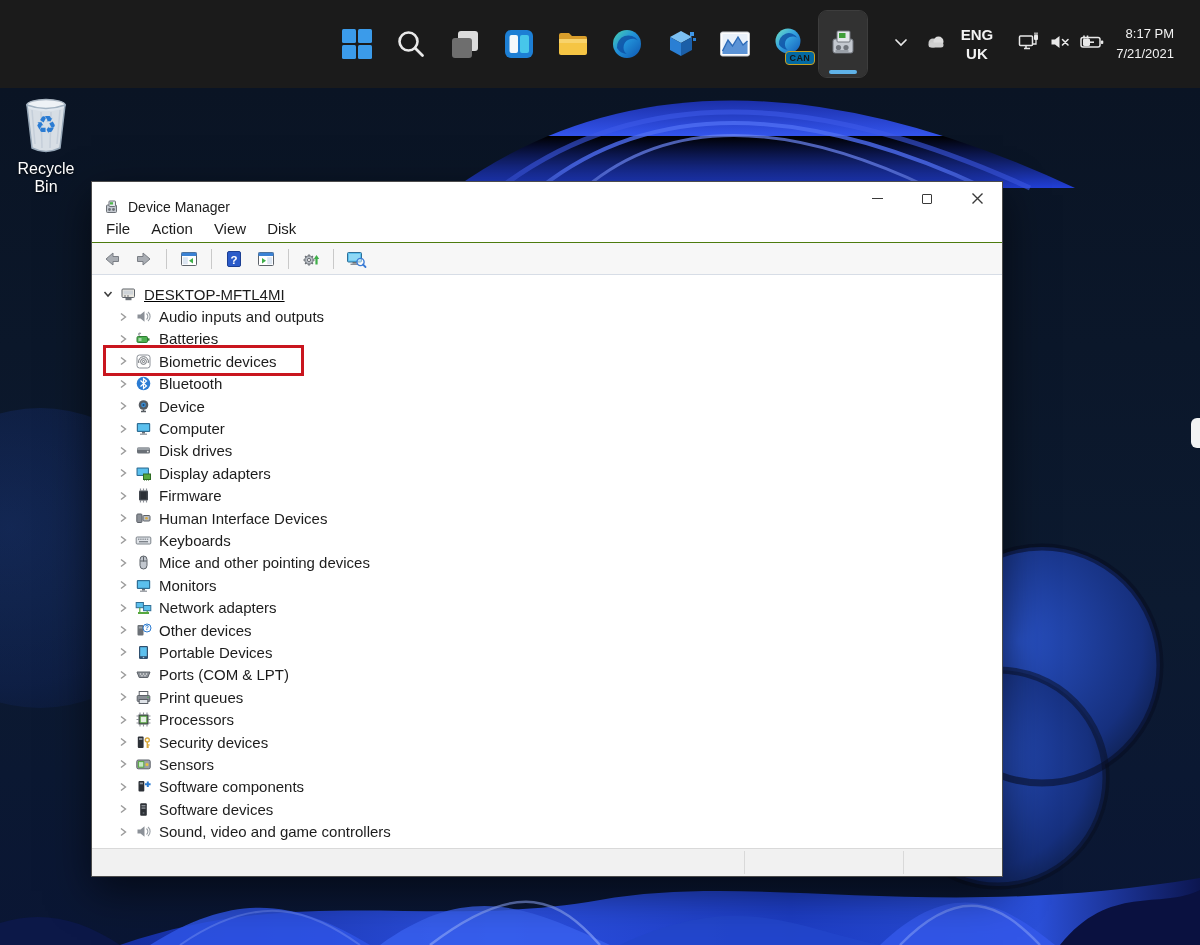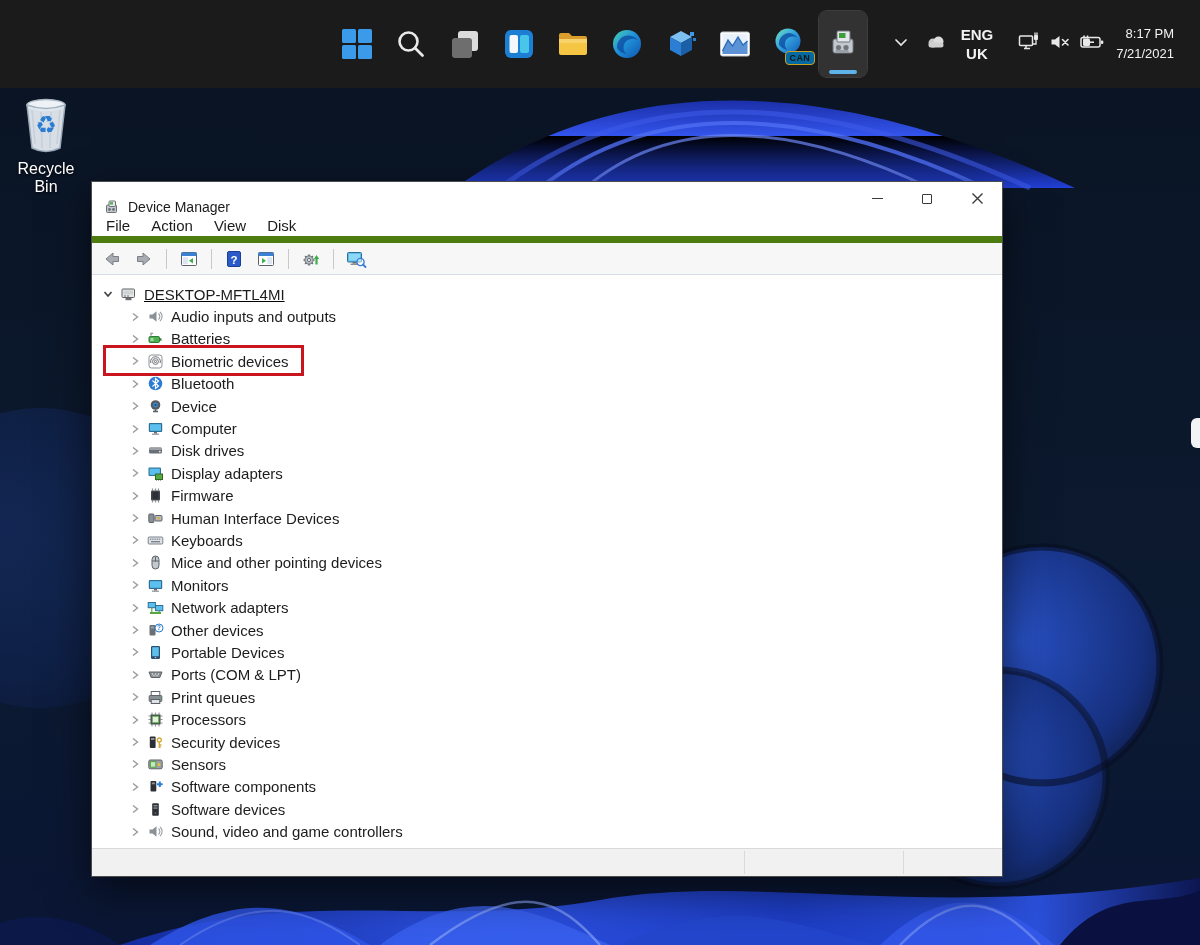--- a/index.html
+++ b/index.html
@@ -31,27 +31,27 @@
 
   
   .win { position:absolute; left:91px; top:93px; width:912px; height:696px; background:#fff; border:1px solid #4c4c4c; box-shadow:0 14px 40px rgba(0,0,0,.55); display:flex; flex-direction:column; z-index:10; }
   .titlebar { height:33px; background:#fff; display:flex; align-items:flex-end; padding-left:12px; flex:0 0 auto; }
   .titlebar .ticon { margin-right:8px; display:flex; }
   .titlebar .ttext { font-size:14px; color:#1b1b1b; flex:1 1 auto; }
   .caption-btns { display:flex; height:100%; }
   .cbtn { width:50px; height:100%; display:flex; align-items:center; justify-content:center; }
   .glyph-min { width:11px; height:0; border-top:1.4px solid #3a3a3a; }
   .glyph-max { width:10px; height:10px; border:1.4px solid #3a3a3a; border-radius:1px; }
-  .menubar { height:28px; background:#fff; display:flex; align-items:center; padding-left:14px; gap:21px; font-size:15px; color:#1b1b1b; flex:0 0 auto; border-bottom:7px solid #4d7c0f; }
+  .menubar { height:28px; background:#fff; display:flex; align-items:center; padding-left:14px; gap:21px; font-size:15px; color:#1b1b1b; flex:0 0 auto; border-bottom:1px solid #4d7c0f; }
   .toolbar { height:32px; background:#f7f7f7; border-bottom:1px solid #d7dde6; display:flex; align-items:center; padding-left:8px; gap:8px; flex:0 0 auto; }
   .tsep { width:1px; height:20px; background:#c9c9c9; margin:0 2px; }
   .tbtn { display:flex; align-items:center; justify-content:center; width:24px; height:24px; }
 
   .treepane { position:relative; flex:1 1 auto; background:#fff; overflow:hidden; padding-top:8px; }
-  .tree-row { display:flex; align-items:center; height:22.4px; padding-left:36px; }
+  .tree-row { display:flex; align-items:center; height:22.4px; padding-left:24px; }
   .tree-row.root { padding-left:9px;text-decoration:underline; }
   .tree-chev { width:14px; margin-right:5px; display:flex; align-items:center; justify-content:center; flex:0 0 auto; }
   .tree-ico { width:17px; margin-right:7px; display:flex; align-items:center; justify-content:center; flex:0 0 auto; }
   .tree-lbl { font-size:15px; color:#1c1c1c; white-space:nowrap; }
   .hl-box { position:absolute; left:11px; top:70px; width:201px; height:31px; border:3px solid #c9151e; z-index:5; }
 
   .statusbar { position:relative; height:28px; background:#f1f1f1; border-top:1px solid #d9d9d9; flex:0 0 auto; }
   .ssep { position:absolute; top:2px; bottom:2px; width:1px; background:#d9d9d9; }
 </style>
 </head>

